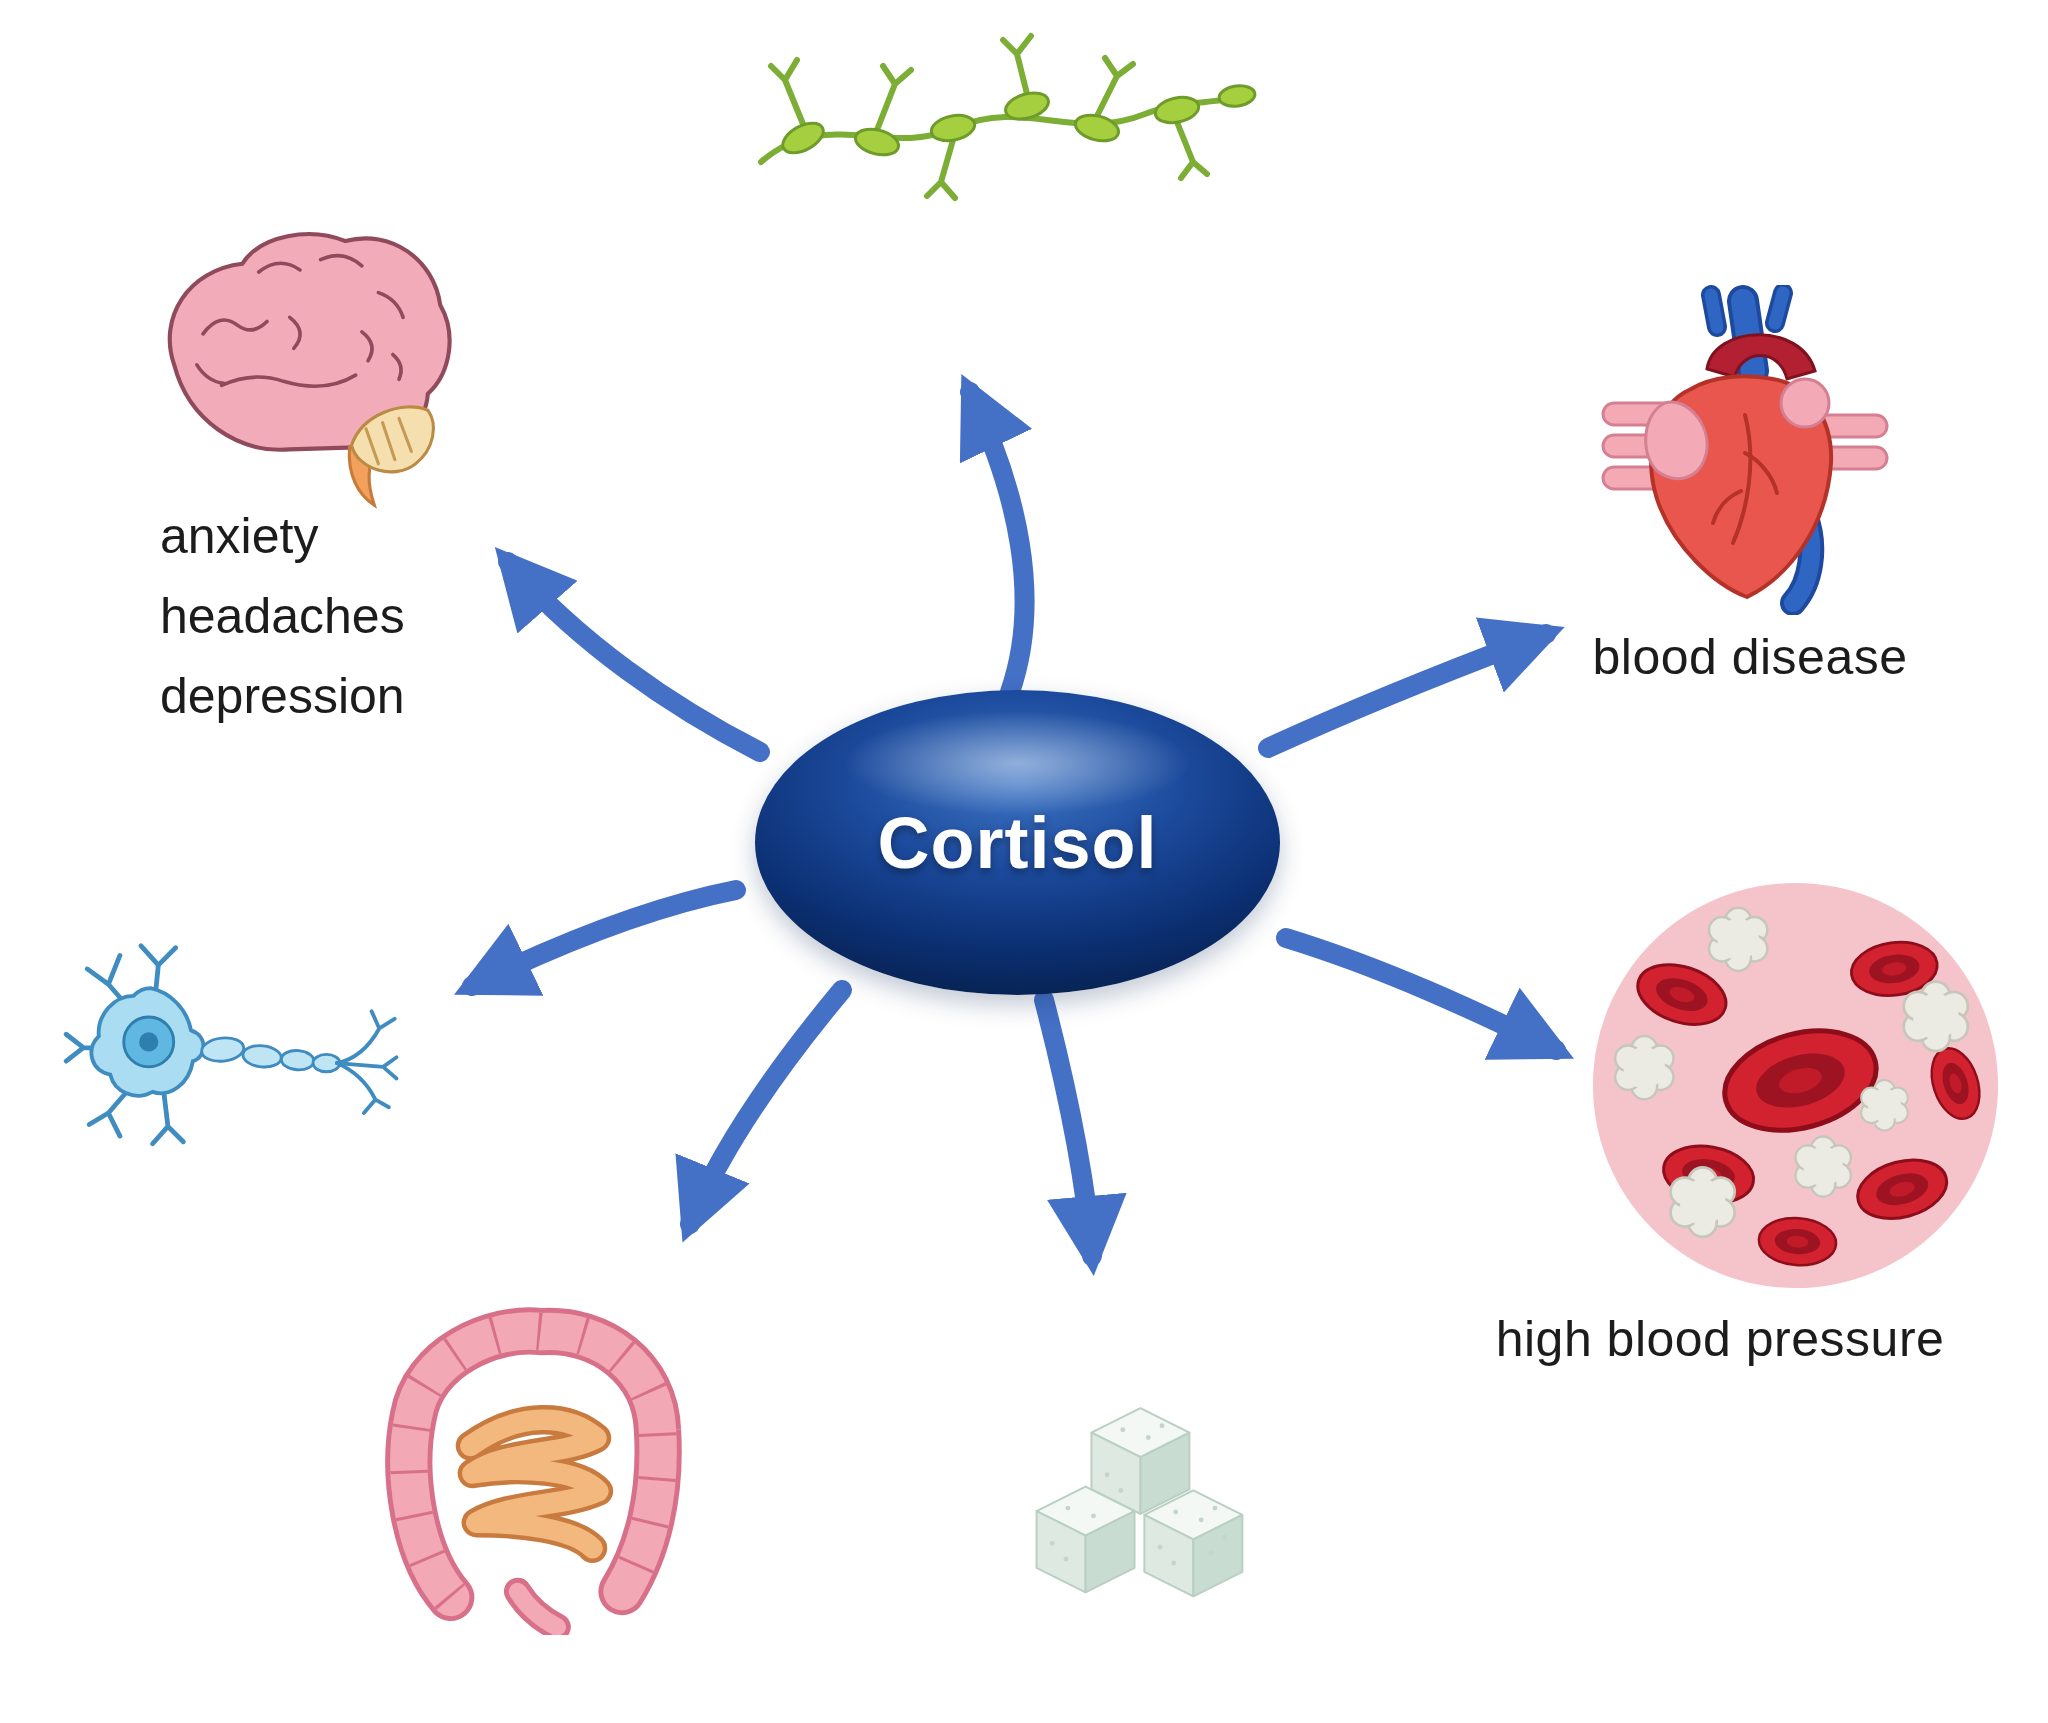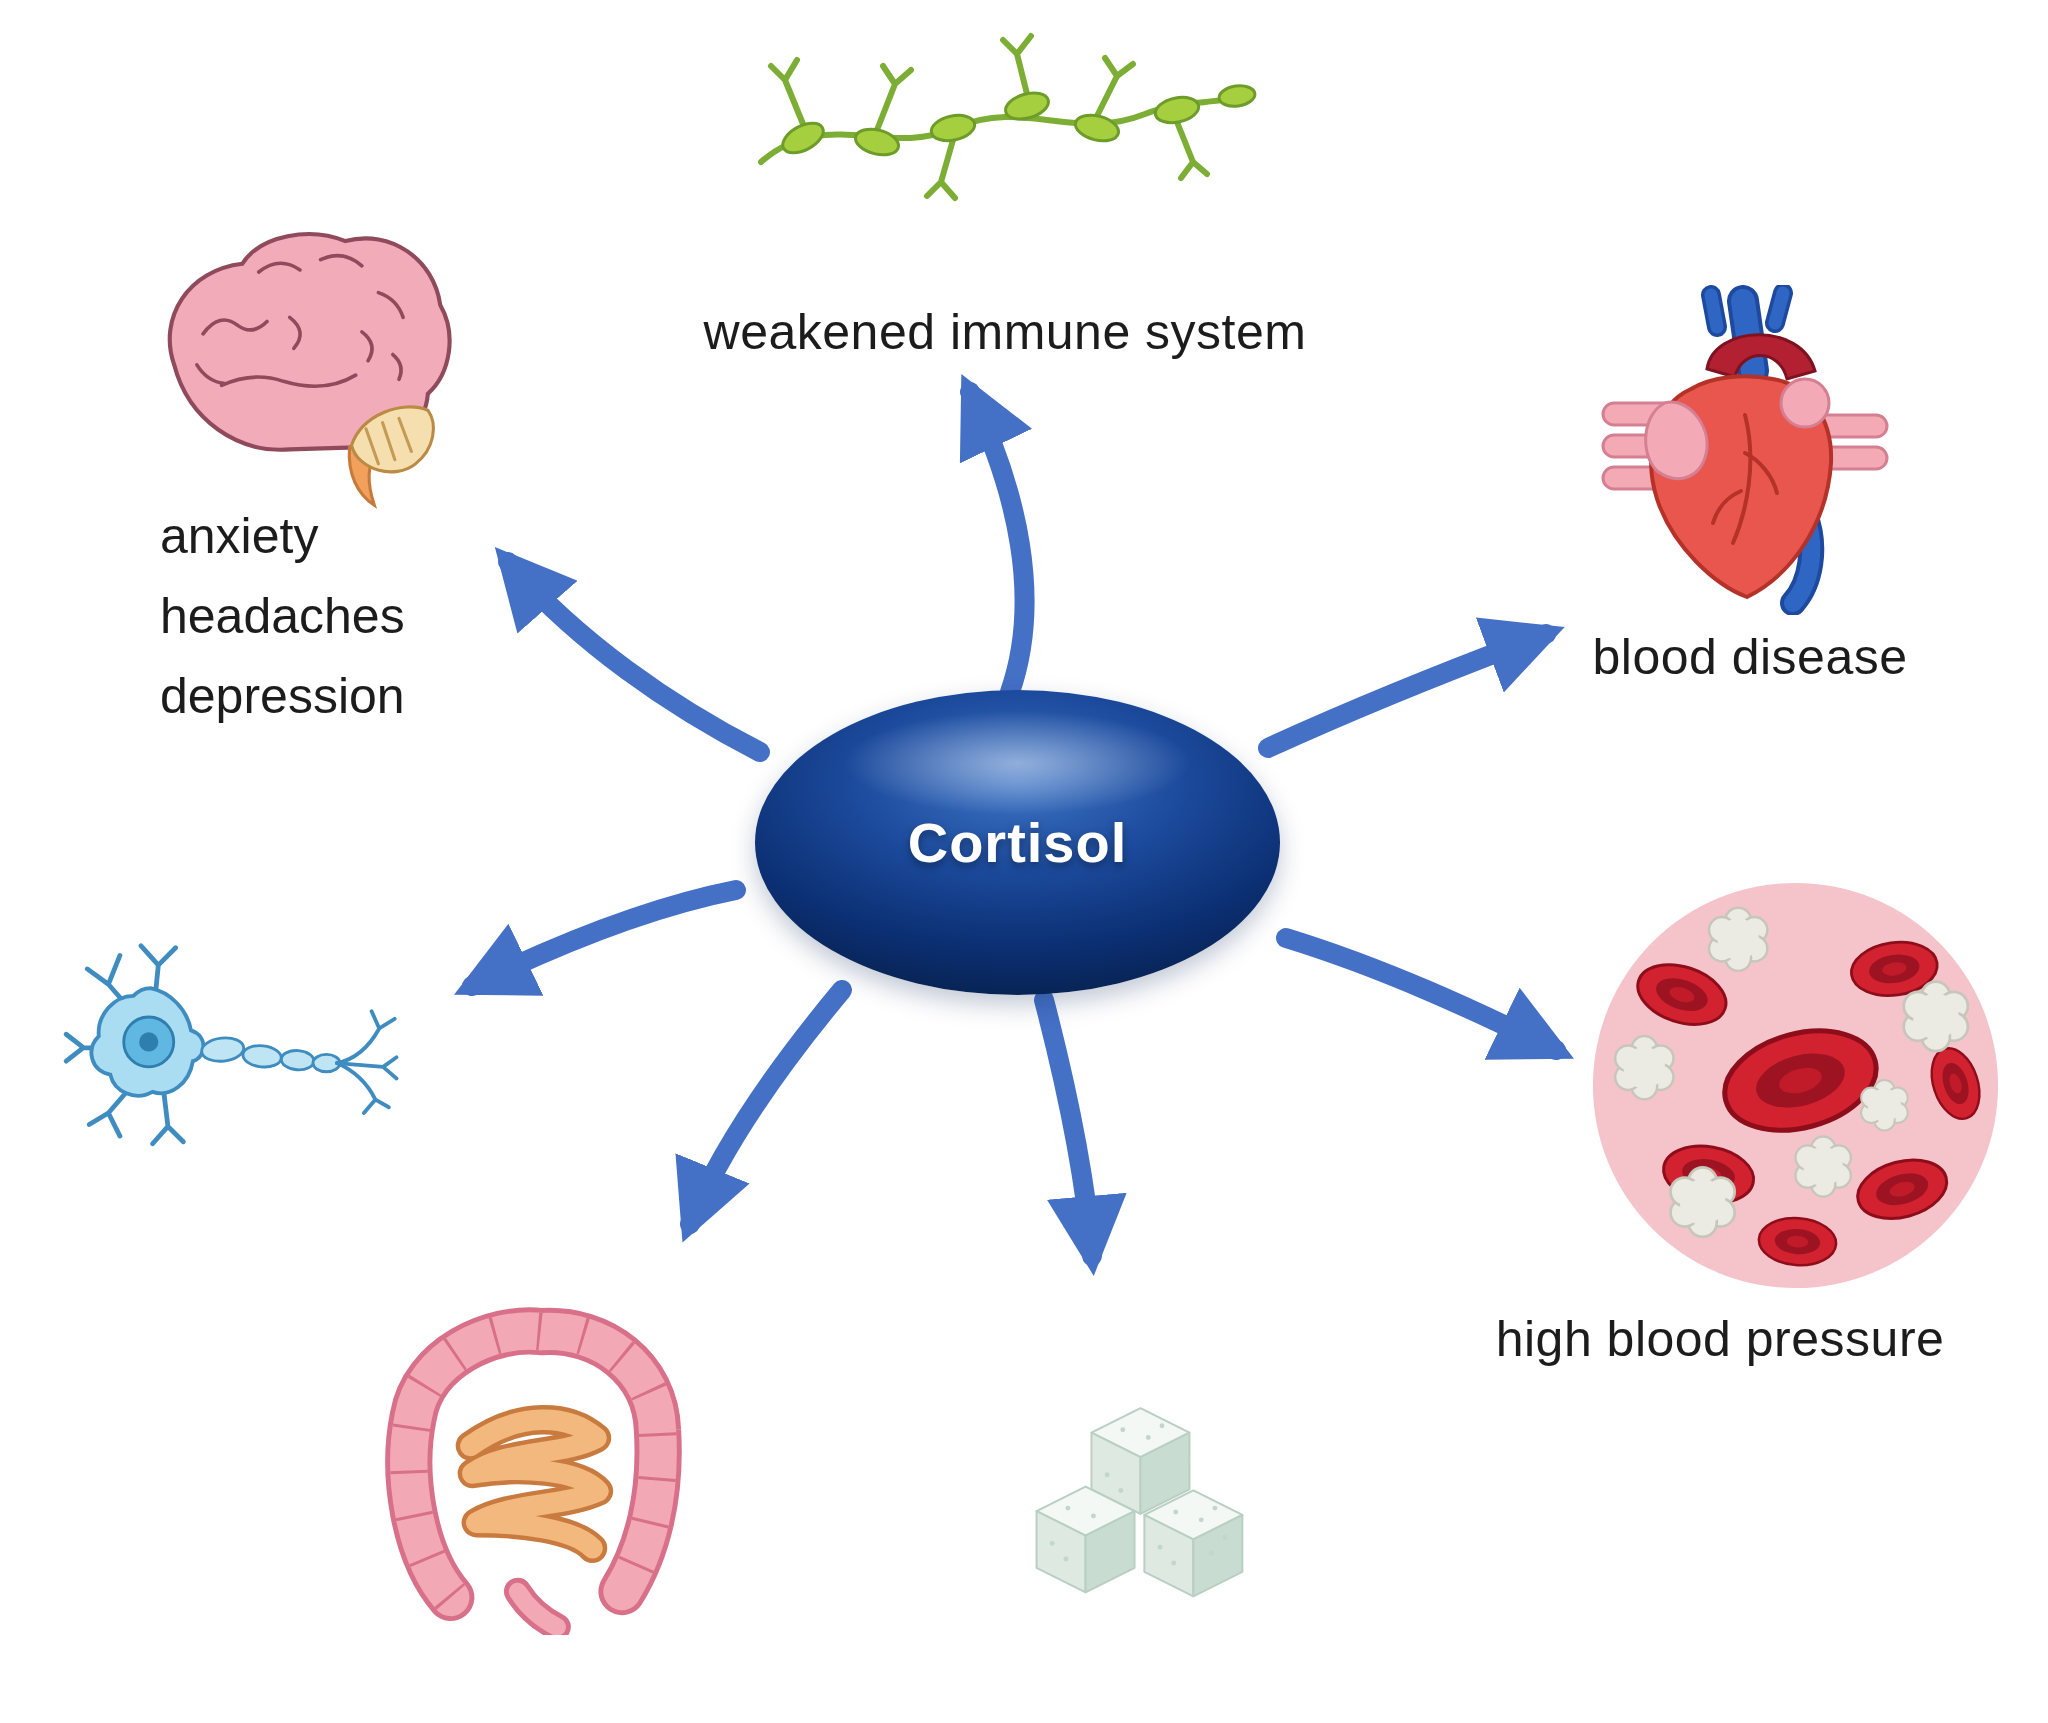--- a/index.html
+++ b/index.html
@@ -20,21 +20,21 @@
     position:absolute;left:755px;top:690px;width:525px;height:305px;border-radius:50%;
     background:radial-gradient(ellipse 75% 70% at 50% 30%, #3d74c4 0%, #1c4a9c 42%, #0b2f72 78%, #082455 100%);
     display:flex;align-items:center;justify-content:center;
     box-shadow:0 10px 24px rgba(8,36,85,.25);
   }
   .center-node::before{
     content:"";position:absolute;left:17%;top:7%;width:66%;height:34%;border-radius:50%;
     background:radial-gradient(closest-side, rgba(255,255,255,.45), rgba(255,255,255,0));
   }
   .center-label{
-    position:relative;font-size:56px;font-weight:bold;color:#ffffff;
+    position:relative;font-size:72px;font-weight:bold;color:#ffffff;
     text-shadow:0 4px 8px rgba(0,0,0,.35);letter-spacing:1px;
   }
 </style>
 </head>
 <body>
 
 <div id="canvas">
 
   <svg id="arrows" width="2048" height="1723" viewBox="0 0 2048 1723">
     <defs>
@@ -97,21 +97,20 @@
     <g fill="#a6cf3f" stroke="#6d9c2a" stroke-width="3">
       <ellipse cx="58" cy="128" rx="22" ry="12" transform="rotate(-28 58 128)"></ellipse>
       <ellipse cx="132" cy="132" rx="22" ry="12" transform="rotate(14 132 132)"></ellipse>
       <ellipse cx="208" cy="118" rx="22" ry="12" transform="rotate(-12 208 118)"></ellipse>
       <ellipse cx="282" cy="96" rx="22" ry="12" transform="rotate(-16 282 96)"></ellipse>
       <ellipse cx="352" cy="118" rx="22" ry="12" transform="rotate(14 352 118)"></ellipse>
       <ellipse cx="432" cy="100" rx="22" ry="12" transform="rotate(-12 432 100)"></ellipse>
       <ellipse cx="492" cy="86" rx="18" ry="10" transform="rotate(-8 492 86)"></ellipse>
     </g>
   </svg>
-  <div class="label" style="left:1005px;top:303px">weakened immune system</div>
 
   <svg class="icon" style="left:1595px;top:285px" width="300" height="330" viewBox="0 0 300 330">
     <g fill="#f4aab4" stroke="#d57f92" stroke-width="3">
       <rect x="8" y="118" width="84" height="22" rx="11"></rect>
       <rect x="8" y="150" width="84" height="22" rx="11"></rect>
       <rect x="8" y="182" width="84" height="22" rx="11"></rect>
       <rect x="208" y="130" width="84" height="22" rx="11"></rect>
       <rect x="208" y="162" width="84" height="22" rx="11"></rect>
     </g>
     <g stroke-linecap="round" fill="none">

